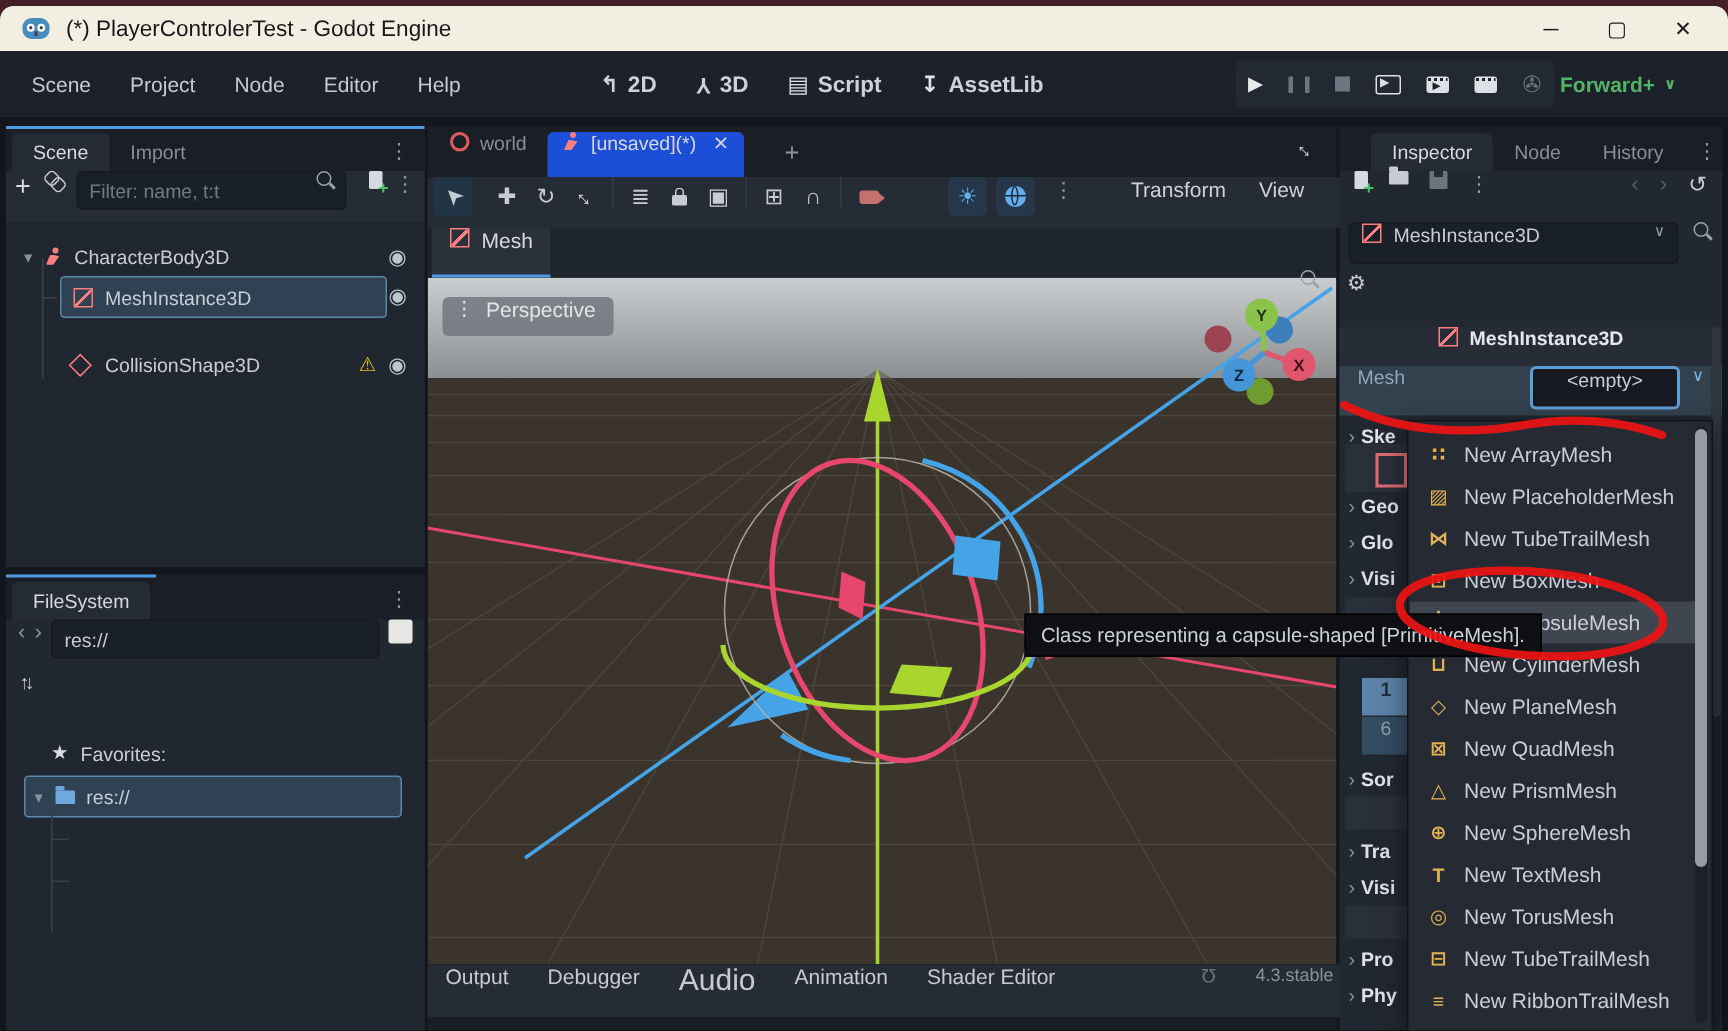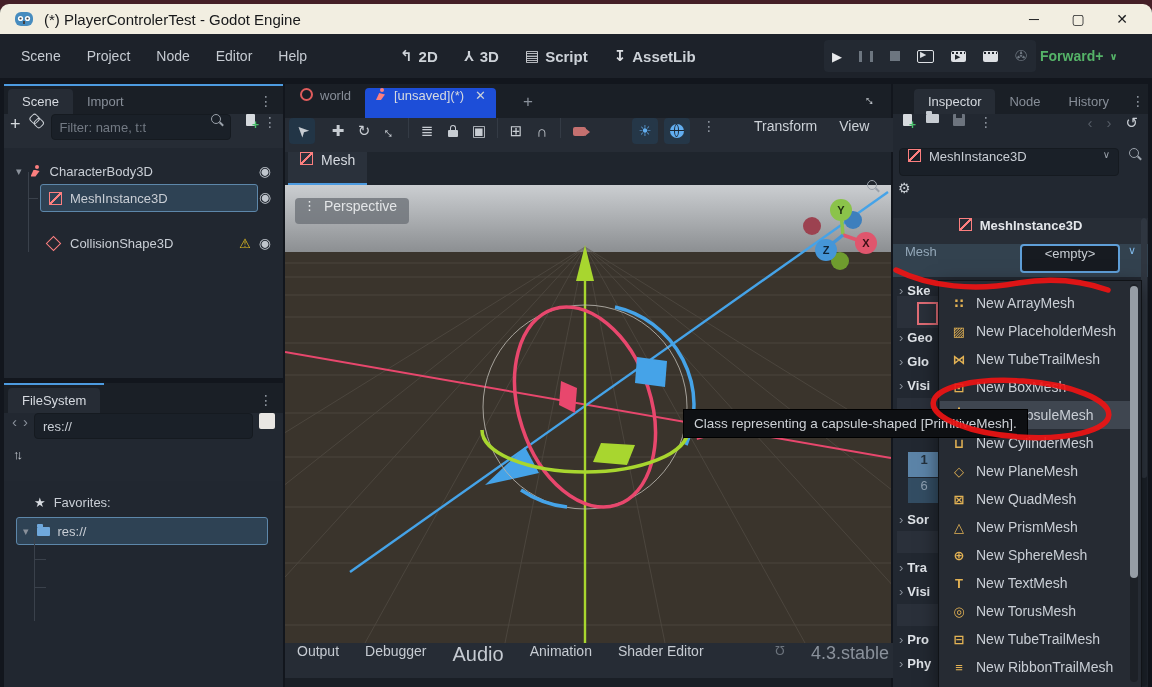--- a/index.html
+++ b/index.html
@@ -378,21 +378,21 @@
   </div>
 
   <div class="abs r" style="left:285px;top:643px;width:606px;height:35px;background:#262c35;gap:26px;padding-left:12px">
     <span style="font-size:14px;color:#c6cbd2">Output</span>
     <span style="font-size:14px;color:#c6cbd2">Debugger</span>
     <span style="font-size:20px;color:#c6cbd2">Audio</span>
     <span style="font-size:14px;color:#c6cbd2">Animation</span>
     <span style="font-size:14px;color:#c6cbd2">Shader Editor</span>
     <span style="flex:1"></span>
     <span class="rot180" style="color:#6c737c;font-size:13px">Ω</span>
-    <span class="dim" style="margin-right:14px;font-size:18px">4.3.stable</span>
+    <span class="dim" style="margin-right:14px;font-size:12px">4.3.stable</span>
   </div>
   <div class="abs" style="left:285px;top:678px;width:606px;height:9px;background:#1a1f26"></div>
 
   <div class="panel" style="left:893px;top:84px;width:255px;height:603px">
     <div class="tabrow">
       <span class="tab on" style="margin-left:21px">Inspector</span>
       <span class="tab">Node</span>
       <span class="tab">History</span>
       <span style="flex:1"></span>
       <span class="dots" style="padding:5px 8px">⋮</span>

